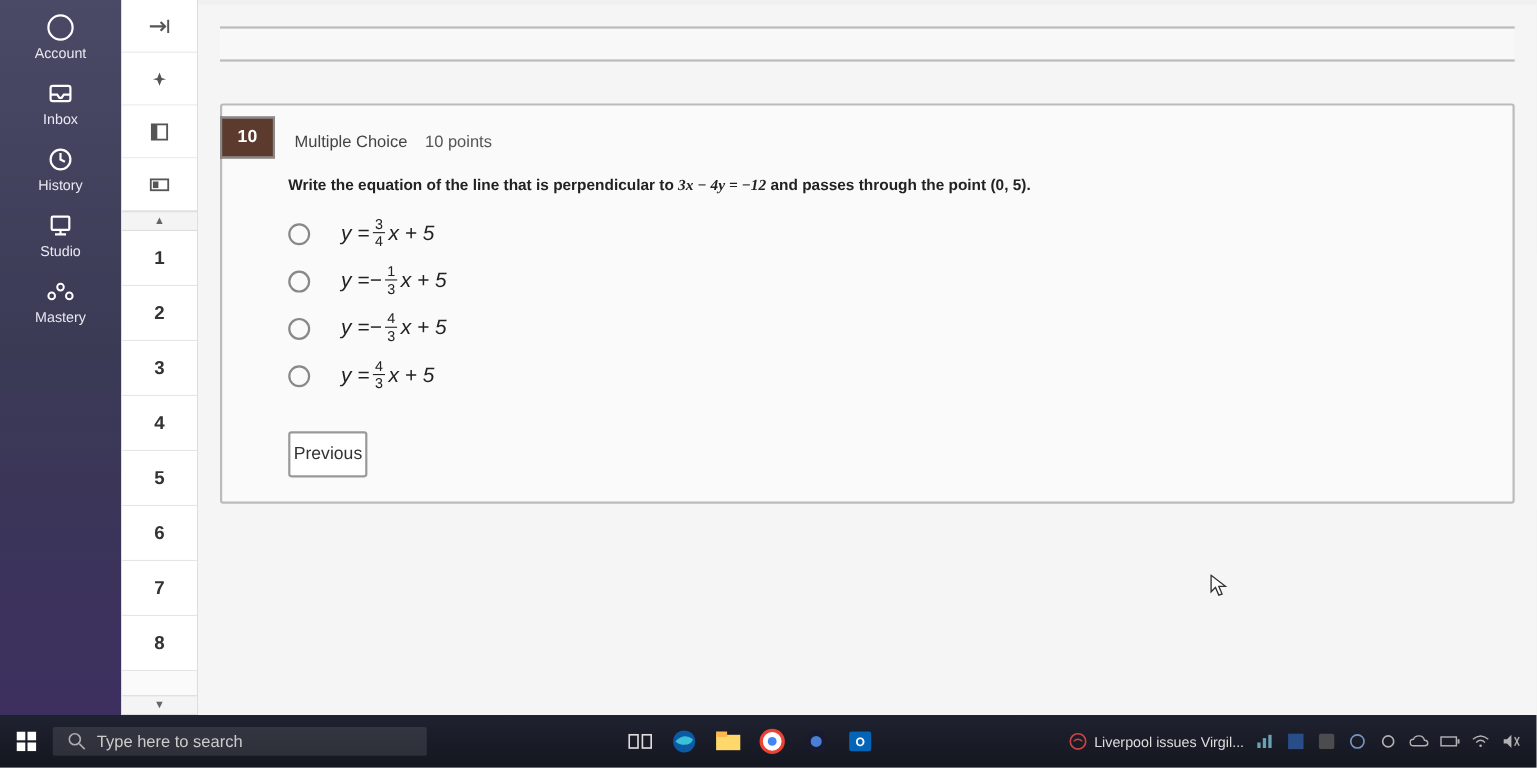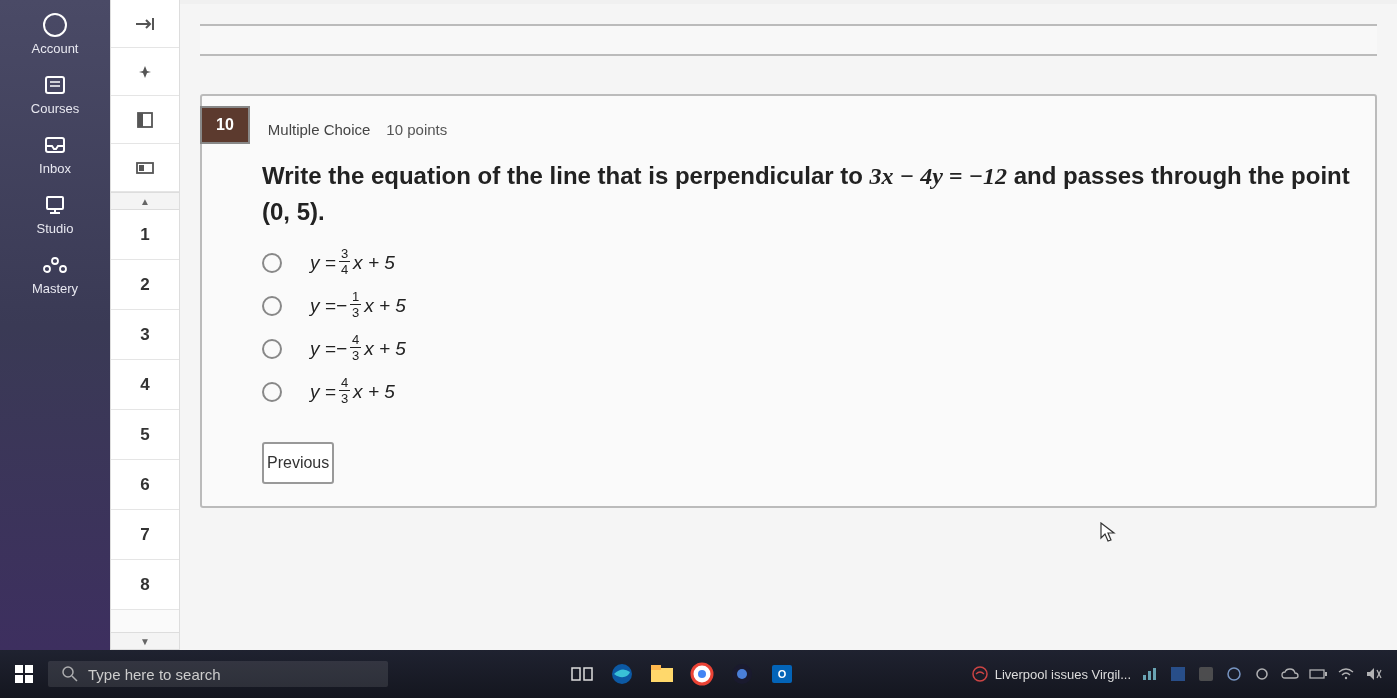--- a/index.html
+++ b/index.html
@@ -18,21 +18,21 @@
 .qnav-num { height: 50px; display: flex; align-items: center; justify-content: center; border-bottom: 1px solid #e5e5e5; background: #fff; cursor: pointer; font-size: 17px; font-weight: 600; color: #333; }
 
 .main-area { position: absolute; left: 180px; top: 4px; right: 0; height: 650px; background: #f5f5f5; padding: 20px 20px 0 20px; }
 .top-divider { height: 32px; border-top: 2px solid #bbb; border-bottom: 2px solid #bbb; background: #f8f8f8; margin-bottom: 38px; }
 
 .question-card { background: #fafafa; border: 2px solid #bbb; border-radius: 3px; padding: 0; position: relative; }
 .q-header { display: flex; align-items: center; padding: 14px 18px 10px 0; gap: 16px; }
 .q-number { background: #5c3a2e; color: #fff; font-weight: 700; font-size: 16px; padding: 8px 14px; border: 2px solid #888; position: relative; top: -4px; left: -2px; }
 .q-type { font-size: 15px; color: #444; font-weight: 500; }
 .q-points { font-size: 15px; color: #555; }
-.q-prompt { padding: 0 20px 18px 60px; font-size: 24px; font-weight: 700; color: #222; line-height: 1.5; }
+.q-prompt { padding: 0 20px 18px 60px; font-size: 14px; font-weight: 700; color: #222; line-height: 1.5; }
 .math { font-family: "Cambria Math", "Times New Roman", serif; font-style: italic; font-weight: 600; }
 
 .answers { padding: 0 30px 20px 60px; display: flex; flex-direction: column; gap: 14px; }
 .answer-row { display: flex; align-items: center; gap: 28px; }
 .radio { width: 20px; height: 20px; border: 2px solid #888; border-radius: 50%; cursor: pointer; flex-shrink: 0; }
 .answer-text { font-family: "Cambria Math", "Times New Roman", serif; font-size: 19px; color: #222; font-style: italic; display: flex; align-items: center; }
 .frac { display: inline-flex; flex-direction: column; align-items: center; font-size: 13px; line-height: 1; margin: 0 3px; font-style: normal; position: relative; top: -1px; }
 .frac .num { border-bottom: 1.5px solid #222; padding: 0 2px 1px; }
 .frac .den { padding-top: 1px; }
 
@@ -62,35 +62,34 @@
     <span class="nav-icon">
       <svg width="26" height="26" viewBox="0 0 26 26">
           <circle cx="13" cy="13" r="11" fill="none" stroke="#fff" stroke-width="2"></circle>
         </svg>
     </span>
     <span class="nav-label">Account</span>
   </div>
   <div class="nav-item">
     <span class="nav-icon">
       <svg width="22" height="22" viewBox="0 0 22 22">
-          <rect x="2" y="3" width="18" height="16" rx="2" fill="none" stroke="#fff" stroke-width="2"></rect>
-          <line x1="6" y1="8" x2="16" y2="8" stroke="#fff" stroke-width="1.5"></line>
-          <line x1="6" y1="12" x2="16" y2="12" stroke="#fff" stroke-width="1.5"></line>
-        </svg>
-    </span>
-    <span class="nav-label">Courses</span>
-  </div>
-  <div class="nav-item">
-    <span class="nav-icon">
-      <svg width="22" height="22" viewBox="0 0 22 22">
           <rect x="2" y="4" width="18" height="14" rx="2" fill="none" stroke="#fff" stroke-width="2"></rect>
           <path d="M2 12 L8 12 L10 15 L12 15 L14 12 L20 12" fill="none" stroke="#fff" stroke-width="2"></path>
         </svg>
     </span>
     <span class="nav-label">Inbox</span>
+  </div>
+  <div class="nav-item">
+    <span class="nav-icon">
+      <svg width="22" height="22" viewBox="0 0 22 22">
+          <circle cx="11" cy="11" r="9" fill="none" stroke="#fff" stroke-width="2"></circle>
+          <polyline points="11,5 11,11 15,13" fill="none" stroke="#fff" stroke-width="2"></polyline>
+        </svg>
+    </span>
+    <span class="nav-label">History</span>
   </div>
   <div class="nav-item">
     <span class="nav-icon">
       <svg width="22" height="22" viewBox="0 0 22 22">
           <rect x="3" y="3" width="16" height="12" rx="1" fill="none" stroke="#fff" stroke-width="2"></rect>
           <line x1="11" y1="15" x2="11" y2="19" stroke="#fff" stroke-width="2"></line>
           <line x1="6" y1="19" x2="16" y2="19" stroke="#fff" stroke-width="2"></line>
         </svg>
     </span>
     <span class="nav-label">Studio</span>

